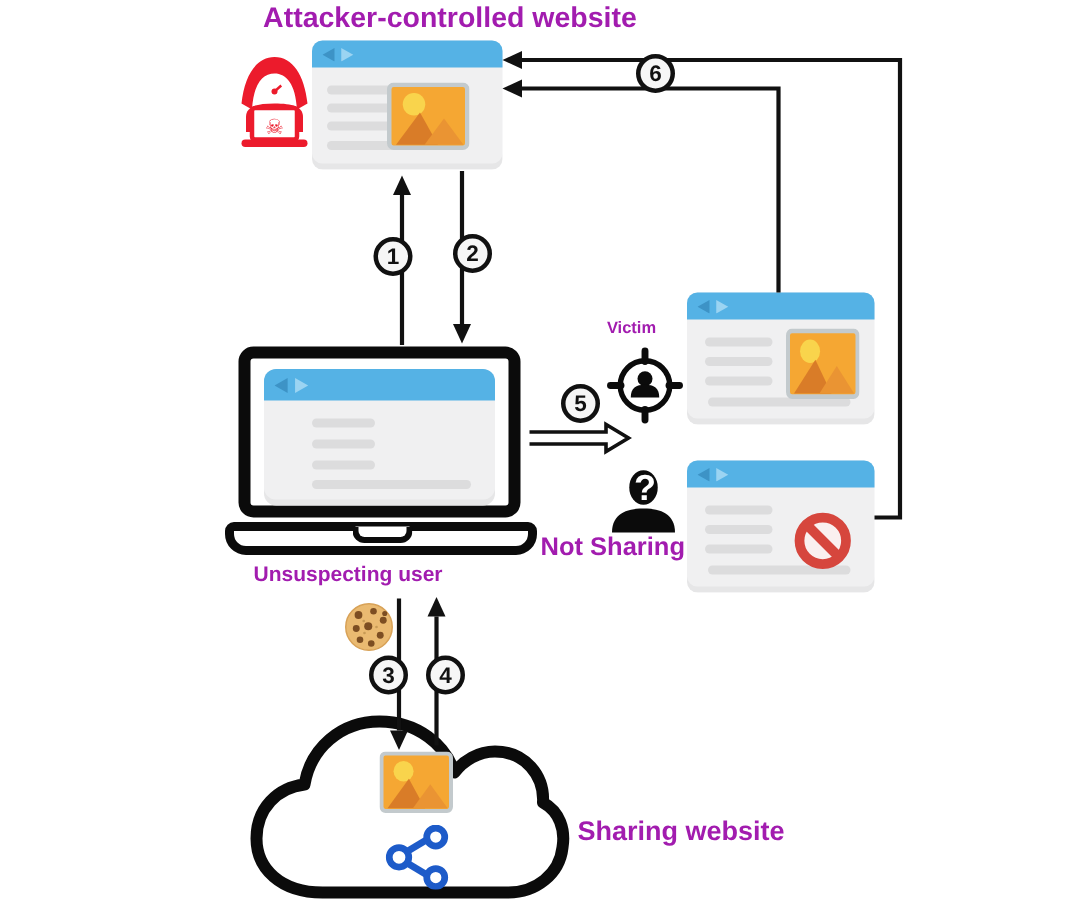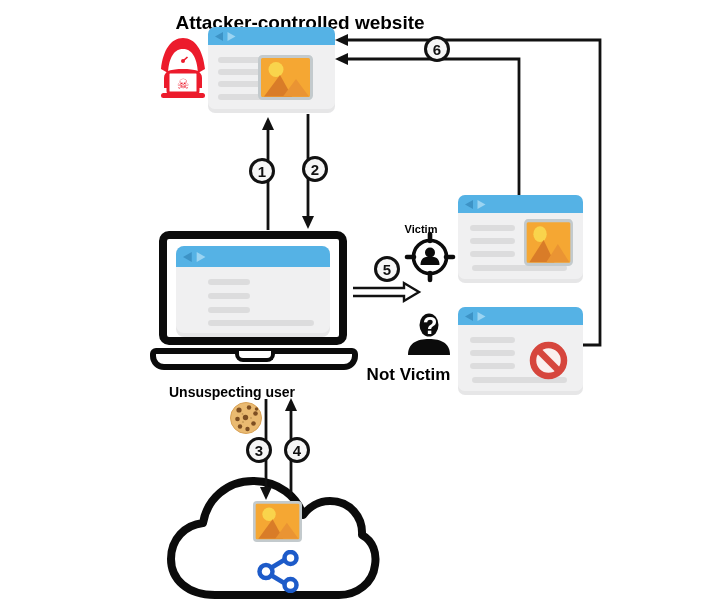--- a/index.html
+++ b/index.html
@@ -1,18 +1,18 @@
 <!DOCTYPE html>
 <html><head>
 <meta charset="utf-8">
 <style>
   html,body{margin:0;padding:0;background:#fff;}
   #stage{position:relative;width:728px;height:600px;background:#fff;overflow:hidden;
          font-family:"Liberation Sans","DejaVu Sans",sans-serif;color:#0b0b0b;}
-  .lbl{position:absolute;font-weight:bold;color:#000000;white-space:nowrap;margin-top:10px;}
+  .lbl{position:absolute;font-weight:bold;color:#a21caf;white-space:nowrap;}
   
   .bwin{position:absolute;background:#f0f0f1;border-radius:7px;
         box-shadow:inset 0 -4px 0 rgba(0,0,0,0.04);}
   .bbar{position:absolute;left:0;top:0;right:0;height:18px;background:#55b2e5;
         border-radius:7px 7px 0 0;display:flex;align-items:center;padding-left:7px;box-sizing:border-box;}
   .bbar.tall{height:21px;}
   .bline{position:absolute;height:6px;border-radius:3px;background:#dcdcdd;}
   .icwrap{position:absolute;}
   
   .stepc{position:absolute;width:26px;height:26px;box-sizing:border-box;border:3px solid #111;
@@ -30,24 +30,25 @@
 </style>
 </head>
 <body>
 
 <div id="stage">
 
   <div class="lbl" style="left:175px;top:2px;width:250px;text-align:center;font-size:19px;">Attacker-controlled website</div>
 
   <div class="lbl" style="left:390px;top:213px;width:62px;text-align:center;font-size:11px;">Victim</div>
 
-  <div class="lbl" style="left:360px;top:355px;width:97px;text-align:center;font-size:17px;">Not Victim</div>
+  <div class="lbl" style="left:360px;top:355px;width:97px;text-align:center;font-size:17px;">Not Sharing</div>
 
   <div class="lbl" style="left:169px;top:374px;width:172px;font-size:14px;">Unsuspecting user</div>
 
+  <div class="lbl" style="left:385px;top:544px;font-size:18px;">Sharing website</div>
 
   <div class="icwrap" style="left:151px;top:36px;width:64px;height:64px;">
     <svg width="64" height="64" viewBox="0 0 64 64">
       <path d="M32,2 C20,2 12,14 10,33 L17,37 C18,20 24,13 32,13 C40,13 46,20 47,37 L54,33 C52,14 44,2 32,2 Z" fill="#ec1b2c"></path>
       <circle cx="32" cy="25" r="8" fill="#fff"></circle>
       <circle cx="32" cy="25" r="2" fill="#ec1b2c"></circle>
       <line x1="32" y1="25" x2="36.5" y2="21" stroke="#ec1b2c" stroke-width="1.6"></line>
       <path d="M13,42 C13,35 20,33 32,33 C44,33 51,35 51,42 L51,52 L13,52 Z" fill="#ec1b2c"></path>
       <rect x="17" y="36" width="30" height="21" rx="2" fill="#fff" stroke="#ec1b2c" stroke-width="3"></rect>
       <text x="32" y="53" font-size="14" text-anchor="middle" fill="#ec1b2c" font-family="'DejaVu Sans',sans-serif">☠</text>

